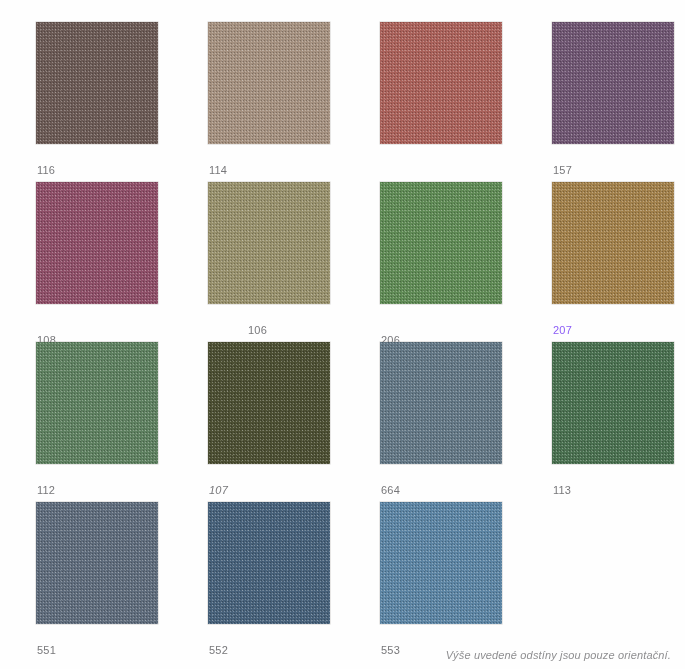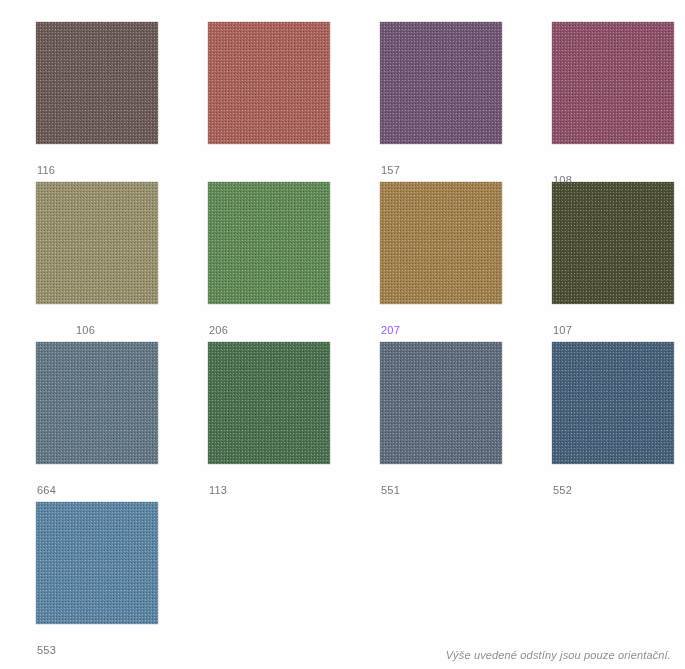--- a/index.html
+++ b/index.html
@@ -105,48 +105,56 @@
 
 <div id="swatch-sheet">
 
   <div class="swatch-grid">
 
     <div class="swatch-cell">
       <div class="swatch-chip" style="background-color: rgb(107, 90, 85);"></div>
       <div class="swatch-label" style="color: rgb(119, 119, 122);">116</div>
     </div>
     <div class="swatch-cell">
+      <div class="swatch-chip" style="background-color: rgb(164, 144, 127);"></div>
+      <div class="swatch-label" style="color: rgb(119, 119, 122);">114</div>
+    </div>
+    <div class="swatch-cell">
       <div class="swatch-chip" style="background-color: rgb(169, 97, 90);"></div>
       <div class="swatch-label" style="color: rgb(119, 119, 122); margin-top: 16px;">332</div>
     </div>
     <div class="swatch-cell">
       <div class="swatch-chip" style="background-color: rgb(111, 86, 114);"></div>
       <div class="swatch-label" style="color: rgb(119, 119, 122);">157</div>
     </div>
 
     <div class="swatch-cell">
       <div class="swatch-chip" style="background-color: rgb(142, 79, 104);"></div>
       <div class="swatch-label" style="color: rgb(119, 119, 122); margin-top: 10px;">108</div>
     </div>
     <div class="swatch-cell">
       <div class="swatch-chip" style="background-color: rgb(151, 144, 108);"></div>
       <div class="swatch-label" style="color: rgb(119, 119, 122); margin-left: 39px;">106</div>
     </div>
     <div class="swatch-cell">
       <div class="swatch-chip" style="background-color: rgb(95, 138, 85);"></div>
-      <div class="swatch-label" style="color: rgb(119, 119, 122);">206</div>
+      <div class="swatch-label" style="color: rgb(119, 119, 122); margin-top: 10px;">206</div>
     </div>
 
     <div class="swatch-cell">
       <div class="swatch-chip" style="background-color: rgb(161, 128, 75);"></div>
       <div class="swatch-label" style="color: #8b5cf6;">207</div>
     </div>
     <div class="swatch-cell">
+      <div class="swatch-chip" style="background-color: rgb(94, 128, 96);"></div>
+      <div class="swatch-label" style="color: rgb(119, 119, 122);">112</div>
+    </div>
+    <div class="swatch-cell">
       <div class="swatch-chip" style="background-color: rgb(76, 79, 51);"></div>
-      <div class="swatch-label" style="color: rgb(119, 119, 122);">107</div>
+      <div class="swatch-label" style="color: rgb(119, 119, 122); font-style: italic;">107</div>
     </div>
     <div class="swatch-cell">
       <div class="swatch-chip" style="background-color: rgb(99, 119, 133);"></div>
       <div class="swatch-label" style="color: rgb(119, 119, 122);">664</div>
     </div>
 
     <div class="swatch-cell">
       <div class="swatch-chip" style="background-color: rgb(74, 112, 80);"></div>
       <div class="swatch-label" style="color: rgb(119, 119, 122);">113</div>
     </div>

